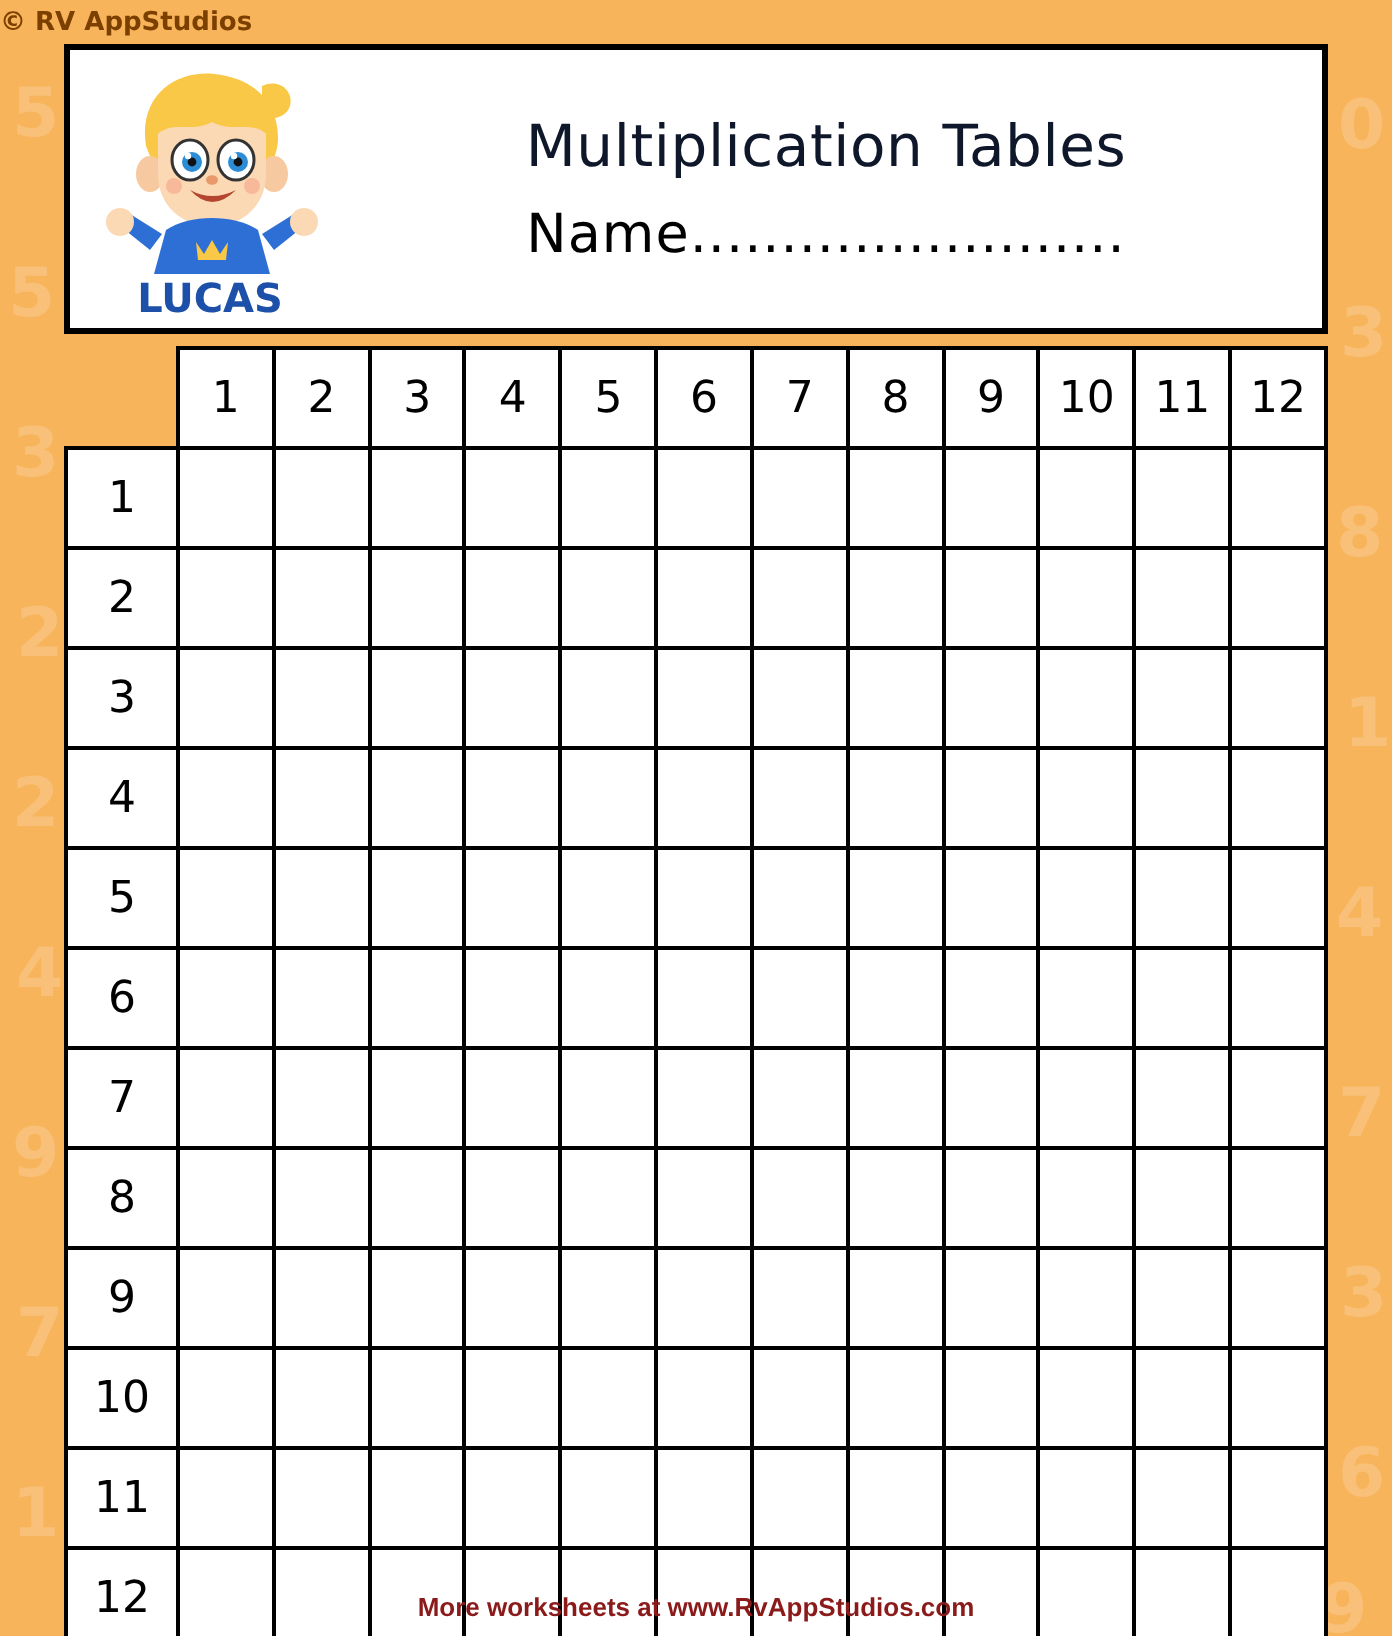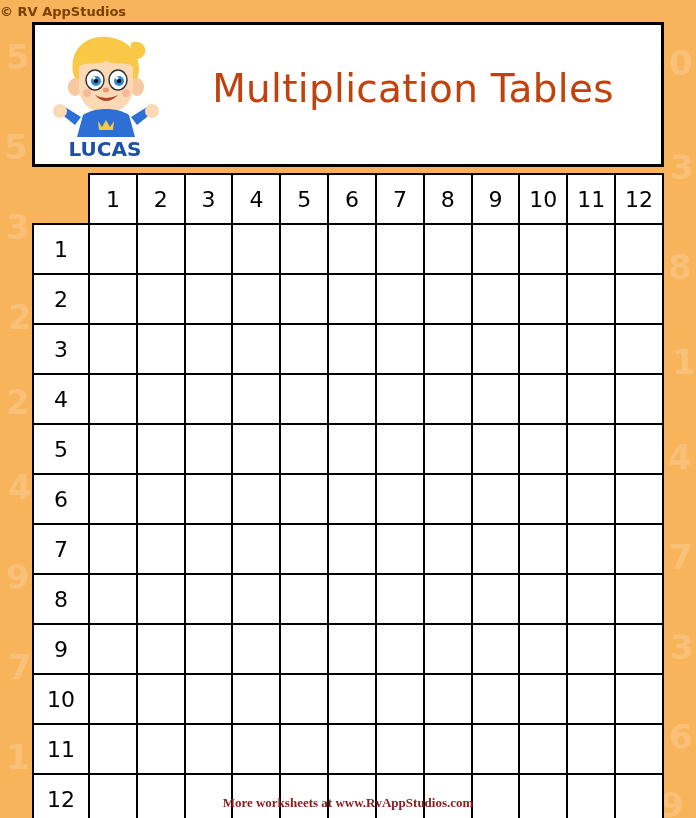--- a/index.html
+++ b/index.html
@@ -50,21 +50,21 @@
   .footer {
     position: absolute;
     bottom: 7px;
     left: 0;
     width: 100%;
     text-align: center;
     font-size: 13px;
     font-weight: bold;
     color: #8B1A1A;
     z-index: 3;
-    font-family: Liberation Serif, serif;
+    font-family: Liberation Sans, sans-serif;
   }
 
   .sheet {
     position: absolute;
     left: 32px;
     top: 22px;
     width: 632px;
     z-index: 2;
   }
 
@@ -83,22 +83,22 @@
     position: relative;
     flex: 0 0 140px;
   }
   .mascot svg { display: block; }
   .title-block {
     flex: 1 1 auto;
     text-align: center;
     padding-right: 10px;
   }
   .worksheet-title {
-    font-size: 39px;
-    color: #c2410c;
+    font-size: 29px;
+    color: #0f172a;
     margin: 0 0 12px 0;
     font-family: "DejaVu Sans", sans-serif;
     letter-spacing: 0.3px;
   }
   .name-line {
     font-size: 27px;
     color: #000;
     margin: 0;
     font-family: "DejaVu Sans", sans-serif;
     letter-spacing: 0.5px;
@@ -202,20 +202,21 @@
         <circle cx="25" cy="86" r="7" fill="#FBD9B4"></circle>
         <circle cx="117" cy="86" r="7" fill="#FBD9B4"></circle>
 
         <path d="M63 96 L67 102 L71 95 L75 102 L79 96 L78 105 L64 105 Z" fill="#F9C846"></path>
 
         <text x="70" y="131" font-family="DejaVu Sans, sans-serif" font-size="20" font-weight="bold" fill="#1D50A8" text-anchor="middle">LUCAS</text>
       </svg>
     </div>
     <div class="title-block">
       <div class="worksheet-title">Multiplication Tables</div>
+      <div class="name-line">Name........................</div>
     </div>
   </div>
 
   <table class="grid">
     <colgroup>
       <col class="first">
     </colgroup>
     <thead>
       <tr>
         <th class="corner-cell"></th>

